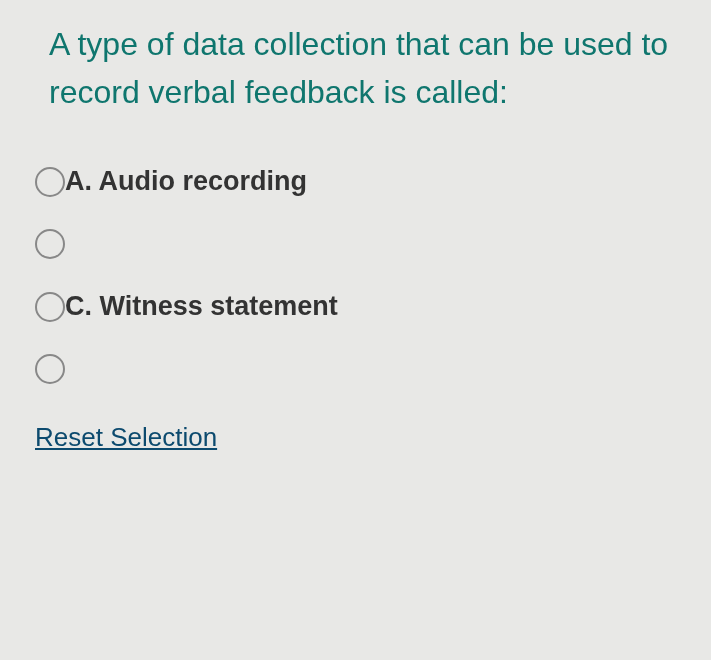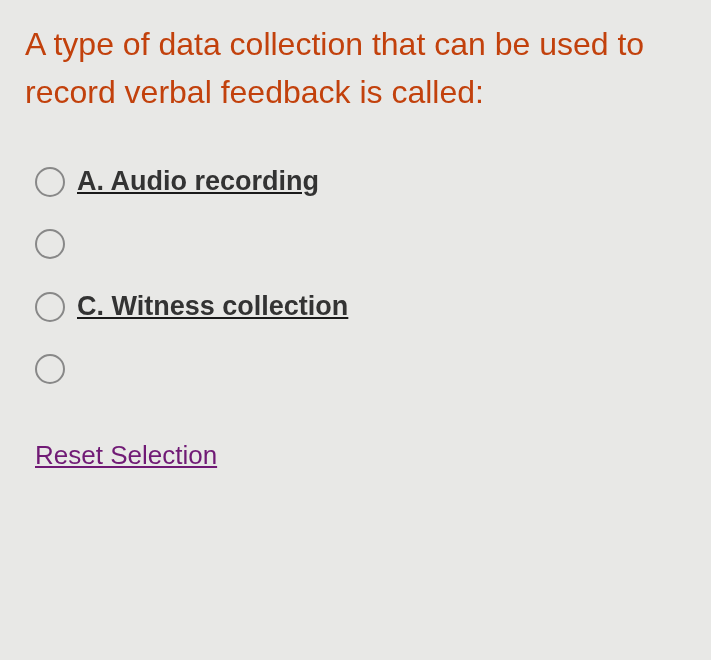--- a/index.html
+++ b/index.html
@@ -12,54 +12,53 @@
       height: 660px;
       background: #e8e8e6;
       font-family: Arial, Helvetica, sans-serif;
       padding: 20px 25px;
       color: #1a1a1a;
     }
     .question-text {
       font-size: 32px;
       line-height: 1.5;
       font-weight: 400;
-      color: #c2410c;
+      color: #0f766e;
       margin-bottom: 50px;
+      margin-left: 24px;
     }
     .options {
       display: flex;
       flex-direction: column;
       gap: 32px;
       padding-left: 10px;
     }
     .option {
       display: flex;
       align-items: center;
-      gap: 12px;
-      text-decoration: underline;
     }
     .radio {
       width: 30px;
       height: 30px;
       border: 2px solid #888;
       border-radius: 50%;
       background: transparent;
       flex-shrink: 0;
       cursor: pointer;
     }
     .option-label {
       font-size: 27px;
       font-weight: 700;
       color: #333;
       cursor: pointer;
     }
     .reset-link {
-      margin-top: 56px;
+      margin-top: 38px;
       font-size: 26px;
-      color: #701a75;
+      color: #0c4a6e;
       text-decoration: underline;
       cursor: pointer;
       display: inline-block;
       padding-left: 10px;
     }
   </style>
 </head>
 <body>
 
 
@@ -69,21 +68,21 @@
 <div class="options">
   <div class="option">
     <div class="radio"></div>
     <span class="option-label">A. Audio recording</span>
   </div>
   <div class="option">
     <div class="radio"></div>
   </div>
   <div class="option">
     <div class="radio"></div>
-    <span class="option-label">C. Witness collection</span>
+    <span class="option-label">C. Witness statement</span>
   </div>
   <div class="option">
     <div class="radio"></div>
   </div>
 </div>
 
 <div class="reset-link">Reset Selection</div>
 
 
 

